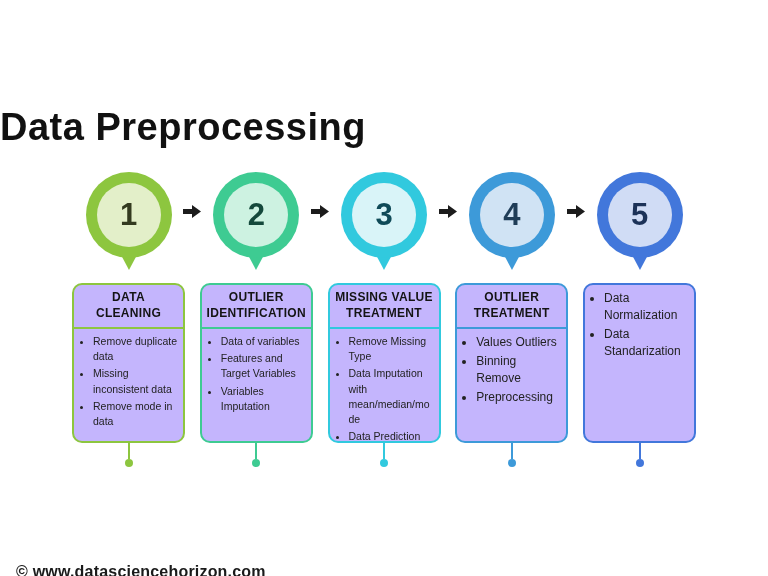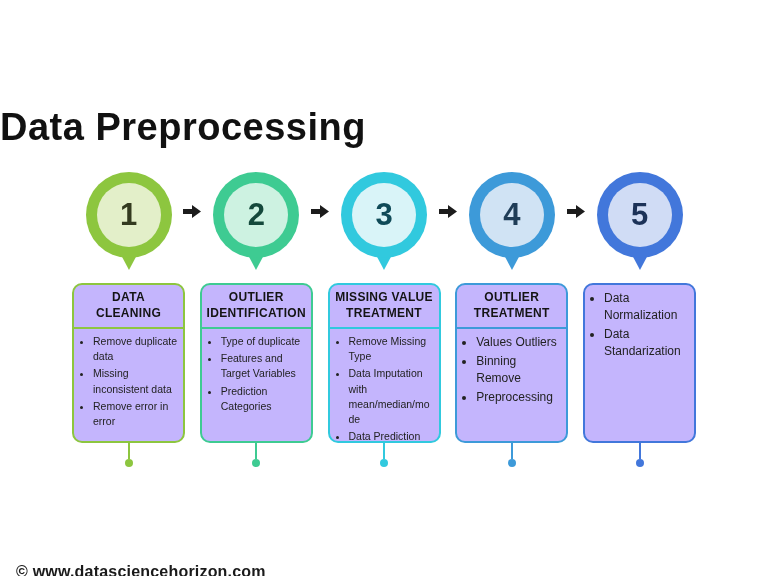--- a/index.html
+++ b/index.html
@@ -71,43 +71,43 @@
           <span class="pin-num">1</span>
         </div>
       </div>
     </div>
     <div class="card">
       <div class="card-title">DATA
 CLEANING</div>
       <ul class="card-list">
         <li>Remove duplicate data</li>
         <li>Missing inconsistent data</li>
-        <li>Remove error in error</li>
+        <li>Remove mode in data</li>
       </ul>
     </div>
     <div class="connector"></div>
     <div class="dot"></div>
   </div>
 
   <div class="col" style="--ring: #3ecb92; --fill: #cdf2e1; --num: #14493b;">
     <div class="pin">
       <div class="pin-tail"></div>
       <div class="pin-circle">
         <div class="pin-inner">
           <span class="pin-num">2</span>
         </div>
       </div>
     </div>
     <div class="card">
       <div class="card-title">OUTLIER
 IDENTIFICATION</div>
       <ul class="card-list">
-        <li>Type of duplicate</li>
+        <li>Data of variables</li>
         <li>Features and Target Variables</li>
-        <li>Prediction Categories</li>
+        <li>Variables Imputation</li>
       </ul>
     </div>
     <div class="connector"></div>
     <div class="dot"></div>
   </div>
 
   <div class="col" style="--ring: #31c9de; --fill: #d9f4f8; --num: #0f4a58;">
     <div class="pin">
       <div class="pin-tail"></div>
       <div class="pin-circle">

